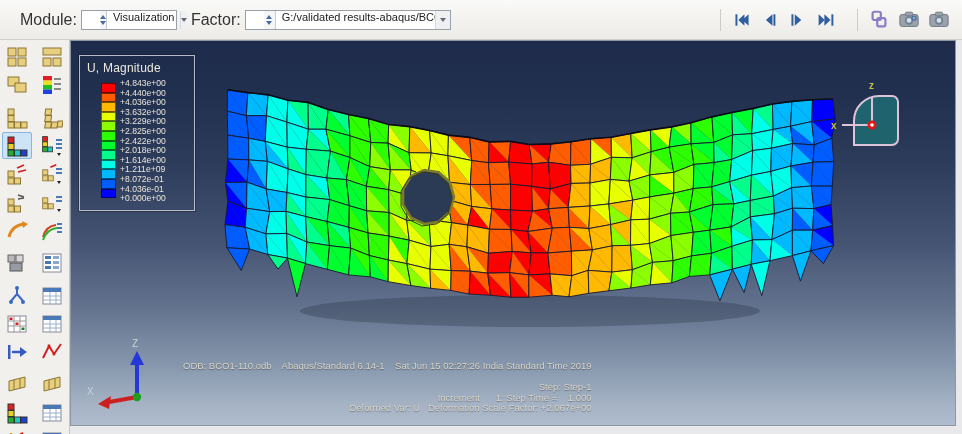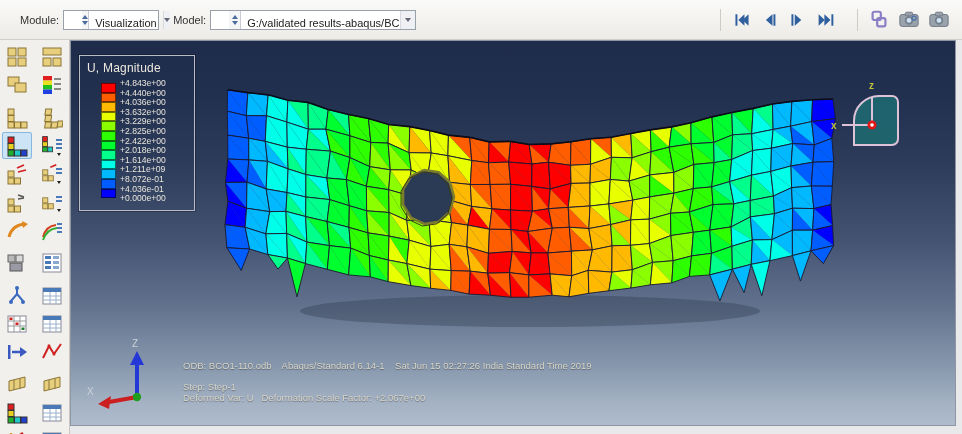--- a/index.html
+++ b/index.html
@@ -3,22 +3,22 @@
 <meta charset="utf-8">
 <style>
   html,body{margin:0;padding:0;}
   body{width:962px;height:434px;position:relative;overflow:hidden;
        background:#e9e8ea;font-family:"Liberation Sans",sans-serif;}
 
   
   .contextbar{position:absolute;left:0;top:0;width:962px;height:40px;
     background:linear-gradient(#fafaf8,#edebe7);border-bottom:1px solid #d2cfc9;
     display:flex;align-items:center;box-sizing:border-box;padding-left:20px;}
-  .ctx-label{font-size:11px;color:#333;margin-right:4px;}
-  .combo{display:flex;align-items:flex-end;background:#fff;border:1px solid #98a0aa;
+  .ctx-label{font-size:16px;color:#333;margin-right:4px;}
+  .combo{display:flex;align-items:flex-start;background:#fff;border:1px solid #98a0aa;
     height:20px;box-sizing:border-box;margin-right:14px;padding-left:18px;}
   .spinner{width:11px;height:100%;display:flex;flex-direction:column;justify-content:center;
     align-items:center;border-right:1px solid #c8ccd2;background:#f4f5f7;gap:2px;}
   .spin-up{width:0;height:0;border-left:3px solid transparent;border-right:3px solid transparent;
     border-bottom:4px solid #4a6a9a;}
   .spin-dn{width:0;height:0;border-left:3px solid transparent;border-right:3px solid transparent;
     border-top:4px solid #4a6a9a;}
   .combo-text{font-size:11px;color:#222;padding:0 6px;white-space:nowrap;}
   .combo-arrow{width:14px;height:100%;display:flex;align-items:center;justify-content:center;
     border-left:1px solid #d6dae0;background:#eef0f3;}
@@ -55,39 +55,39 @@
   .legend-title{font-size:12px;margin-bottom:4px;letter-spacing:.2px;}
   .legend-body{display:flex;margin-left:14px;}
   .legend-bar{display:flex;flex-direction:column;margin-top:4px;}
   .legend-cell{width:15px;height:9.6px;box-sizing:border-box;border:1px solid rgba(0,0,0,.55);}
   .legend-labels{display:flex;flex-direction:column;margin-left:4px;}
   .legend-label{font-size:8.6px;line-height:9.6px;height:9.6px;color:#e9e6da;white-space:nowrap;}
 
   
   .stateblock{position:absolute;left:112px;top:320px;color:#d9d5c7;font-size:9.5px;
     line-height:10.4px;text-shadow:0 1px 1px rgba(0,0,0,.35);}
-  .stateblock .line{white-space:pre;}
+  .stateblock .line{white-space:pre;text-align:right;}
   .stateblock .gap{height:11px;}
 </style>
 </head>
 <body>
 
 <div class="contextbar">
   <span class="ctx-label">Module:</span>
   <div class="combo" style="width:96px;">
     <div class="spinner">
         <div class="spin-up"></div>
         <div class="spin-dn"></div>
       </div>
     <span class="combo-text" style="flex:1">Visualization</span>
     <div class="combo-arrow">
         <span></span>
       </div>
   </div>
-  <span class="ctx-label">Model:</span>
+  <span class="ctx-label">Factor:</span>
   <div class="combo" style="width:206px;">
     <div class="spinner">
         <div class="spin-up"></div>
         <div class="spin-dn"></div>
       </div>
     <span class="combo-text" style="flex:1;overflow:hidden;">G:/validated results-abaqus/BCO1-110.odb</span>
     <div class="combo-arrow">
         <span></span>
       </div>
   </div>
@@ -1115,15 +1115,16 @@
           <div class="legend-label">+4.036e-01</div>
           <div class="legend-label">+0.000e+00</div>
         </div>
     </div>
   </div>
 
   <div class="stateblock">
     <div class="line">ODB: BCO1-110.odb    Abaqus/Standard 6.14-1    Sat Jun 15 02:27:26 India Standard Time 2019</div>
     <div class="gap"></div>
     <div class="line">Step: Step-1</div>
+    <div class="line">Increment      1: Step Time =    1.000</div>
     <div class="line">Deformed Var: U   Deformation Scale Factor: +2.067e+00</div>
   </div>
 </div>
 
 </body></html>

